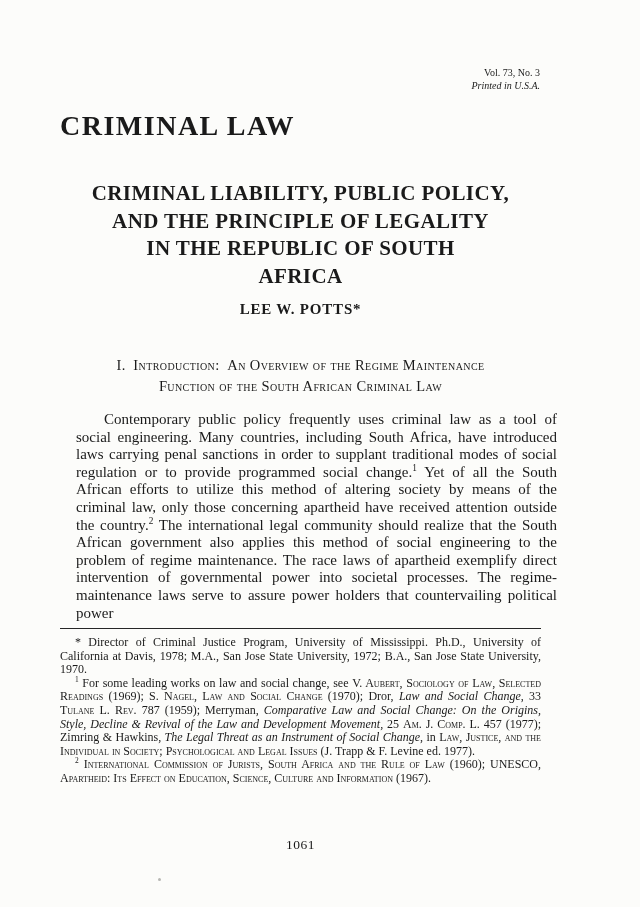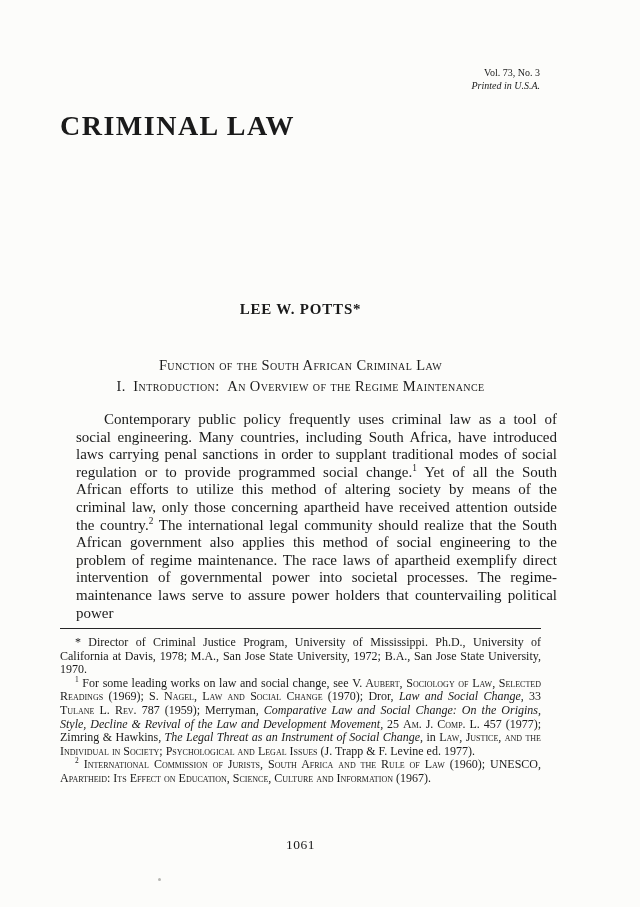--- a/index.html
+++ b/index.html
@@ -84,26 +84,32 @@
 <div class="page">
 
 
   <div class="header-right">
     <div>Vol. 73, No. 3</div>
     <div class="it">Printed in U.S.A.</div>
   </div>
 
   <h1 class="section-title">CRIMINAL LAW</h1>
 
+  <div class="article-title">
+    <div>CRIMINAL LIABILITY, PUBLIC POLICY,</div>
+    <div>AND THE PRINCIPLE OF LEGALITY</div>
+    <div>IN THE REPUBLIC OF SOUTH</div>
+    <div>AFRICA</div>
+  </div>
 
   <div class="author">LEE W. POTTS*</div>
 
   <div class="intro-heading">
+    <div>I. Introduction: An Overview of the Regime Maintenance</div>
     <div>Function of the South African Criminal Law</div>
-    <div>I. Introduction: An Overview of the Regime Maintenance</div>
   </div>
 
   <p class="body-text"><span class="seg-n">Contemporary public policy frequently uses criminal law as a tool of social engineering.  Many countries, including South Africa, have introduced laws carrying penal sanctions in order to supplant traditional modes of social regulation or to provide programmed social change.</span><span class="seg-sup">1</span><span class="seg-n">  Yet of all the South African efforts to utilize this method of altering society by means of the criminal law, only those concerning apartheid have received attention outside the country.</span><span class="seg-sup">2</span><span class="seg-n">  The international legal community should realize that the South African government also applies this method of social engineering to the problem of regime maintenance.  The race laws of apartheid exemplify direct intervention of governmental power into societal processes.  The regime-maintenance laws serve to assure power holders that countervailing political power</span></p>
 
   <div class="fn-rule"></div>
 
   <div class="footnotes">
     <p><span class="seg-n">* Director of Criminal Justice Program, University of Mississippi.  Ph.D., University of California at Davis, 1978; M.A., San Jose State University, 1972; B.A., San Jose State University, 1970.</span></p>
     <p><span class="seg-sup">1</span><span class="seg-n"> For some leading works on law and social change, see </span><span class="seg-sc">V. Aubert, Sociology of Law, Selected Readings</span><span class="seg-n"> (1969); </span><span class="seg-sc">S. Nagel, Law and Social Change</span><span class="seg-n"> (1970); Dror, </span><span class="seg-i">Law and Social Change</span><span class="seg-n">, 33 </span><span class="seg-sc">Tulane L. Rev.</span><span class="seg-n"> 787 (1959); Merryman, </span><span class="seg-i">Comparative Law and Social Change: On the Origins, Style, Decline &amp; Revival of the Law and Development Movement</span><span class="seg-n">, 25 </span><span class="seg-sc">Am. J. Comp. L.</span><span class="seg-n"> 457 (1977); Zimring &amp; Hawkins, </span><span class="seg-i">The Legal Threat as an Instrument of Social Change</span><span class="seg-n">, in </span><span class="seg-sc">Law, Justice, and the Individual in Society; Psychological and Legal Issues</span><span class="seg-n"> (J. Trapp &amp; F. Levine ed. 1977).</span></p>
     <p><span class="seg-sup">2</span><span class="seg-n"> </span><span class="seg-sc">International Commission of Jurists, South Africa and the Rule of Law</span><span class="seg-n"> (1960); UNESCO, </span><span class="seg-sc">Apartheid: Its Effect on Education, Science, Culture and Information</span><span class="seg-n"> (1967).</span></p>

